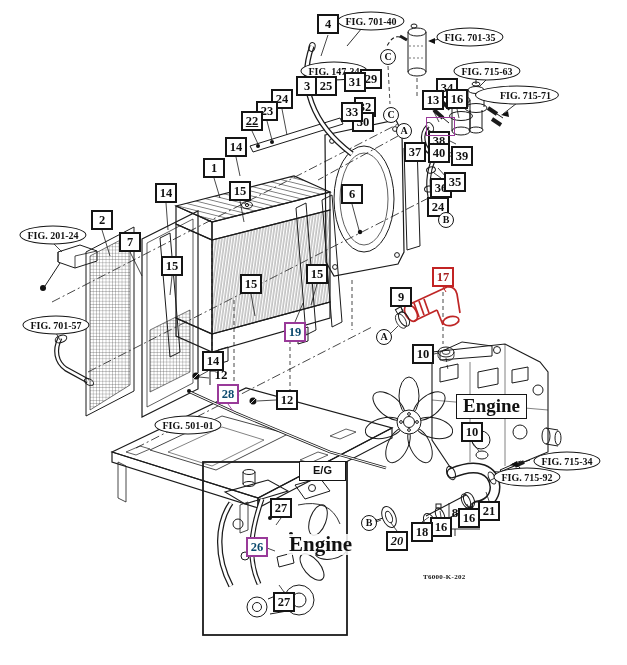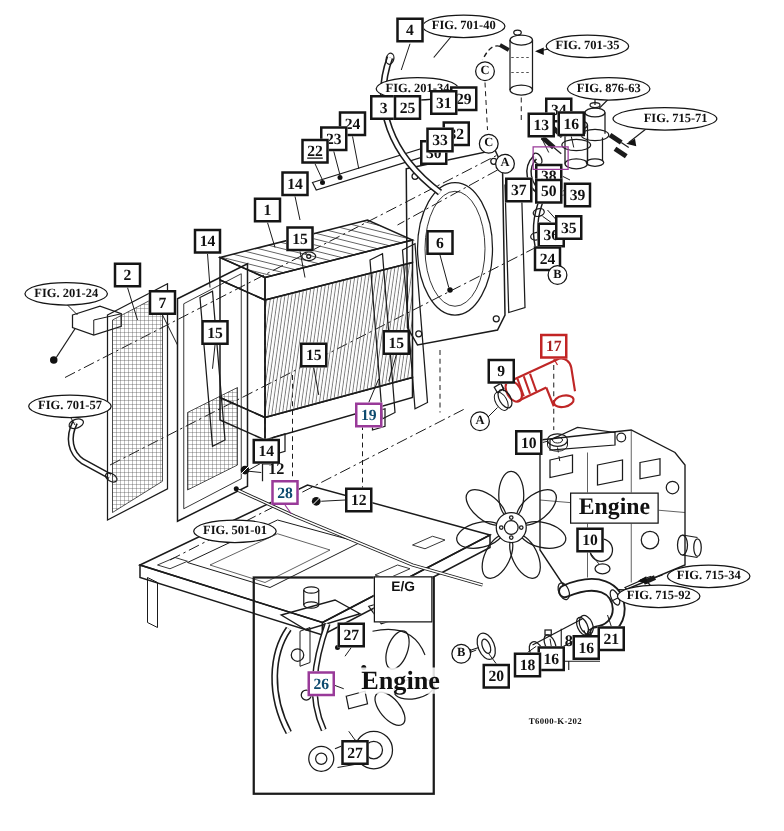--- a/index.html
+++ b/index.html
@@ -18,21 +18,21 @@
   .fig{position:absolute;transform:translate(-50%,-50%);
        border:1.7px solid #151515;border-radius:50%;background:#fff;
        font:bold 10px/1 "Liberation Serif",serif;color:#111;
        padding:3.5px 7px;white-space:nowrap;}
   .letter{position:absolute;width:16px;height:16px;box-sizing:border-box;
        border:1.4px solid #151515;border-radius:50%;background:#fff;
        font:bold 10px/13px "Liberation Serif",serif;text-align:center;color:#111;
        transform:translate(-50%,-50%);}
   .engine-label{position:absolute;border:1.5px solid #151515;background:#fff;
        font:bold 19px/1.1 "Liberation Serif",serif;color:#111;padding:1px 6px;}
-  .inset-eg{position:absolute;width:47px;height:37px;box-sizing:border-box;
+  .inset-eg{position:absolute;width:47px;height:20px;box-sizing:border-box;
        border:1.6px solid #151515;background:#fff;text-align:center;
        font:bold 11px/17px "Liberation Sans",sans-serif;color:#111;}
   .inset-engine{position:absolute;font:bold 21px/1 "Liberation Serif",serif;
        color:#111;background:rgba(255,255,255,.85);padding:0 2px;}
   .part-code{position:absolute;font:bold 7px/1 "Liberation Serif",serif;
        color:#111;letter-spacing:.3px;}
   .hl-rect{position:absolute;border:1.6px solid #993a99;}
 </style>
 </head>
 <body>
@@ -344,45 +344,45 @@
     <line x1="281" y1="518" x2="276" y2="525"></line>
     <line x1="267" y1="548" x2="275" y2="551"></line>
     <line x1="284" y1="592" x2="279" y2="585"></line>
   </g>
 </g>
 </svg>
 
 <div id="overlay">
       <div class="fig" style="left: 371px; top: 21px;">FIG. 701-40</div>
       <div class="fig" style="left: 470px; top: 37px;">FIG. 701-35</div>
-      <div class="fig" style="left: 334px; top: 71px;">FIG. 201-34</div>
-      <div class="fig" style="left: 487px; top: 71px;">FIG. 876-63</div>
-      <div class="fig" style="left: 532px; top: 95px; padding-left: 24px;">FIG. 715-71</div>
+      <div class="fig" style="left: 334px; top: 71px;">FIG. 147-34</div>
+      <div class="fig" style="left: 487px; top: 71px;">FIG. 715-63</div>
+      <div class="fig" style="left: 517px; top: 95px; padding-left: 24px;">FIG. 715-71</div>
       <div class="fig" style="left: 53px; top: 235px;">FIG. 201-24</div>
       <div class="fig" style="left: 56px; top: 325px;">FIG. 701-57</div>
       <div class="fig" style="left: 188px; top: 425px;">FIG. 501-01</div>
       <div class="fig" style="left: 551px; top: 461px; margin-left: 16px;">FIG. 715-34</div>
       <div class="fig" style="left: 527px; top: 477px;">FIG. 715-92</div>
       <div class="co black" style="left: 328px; top: 24px;">4</div>
       <div class="co black" style="left: 307px; top: 86px;">3</div>
       <div class="co black" style="left: 326px; top: 86px;">25</div>
       <div class="co black" style="left: 371px; top: 79px;">29</div>
       <div class="co black" style="left: 355px; top: 82px;">31</div>
       <div class="co black" style="left: 282px; top: 99px;">24</div>
       <div class="co black" style="left: 267px; top: 111px;">23</div>
       <div class="co black" style="left: 252px; top: 121px; text-decoration: underline;">22</div>
       <div class="co black" style="left: 447px; top: 88px;">34</div>
       <div class="co black" style="left: 433px; top: 100px;">13</div>
       <div class="co black" style="left: 457px; top: 99px;">16</div>
       <div class="co black" style="left: 365px; top: 107px;">32</div>
-      <div class="co black" style="left: 347px; top: 122px; text-align: center;">30</div>
+      <div class="co black" style="left: 363px; top: 122px; text-align: center;">30</div>
       <div class="co black" style="left: 352px; top: 112px;">33</div>
       <div class="co black" style="left: 415px; top: 152px;">37</div>
       <div class="co black" style="left: 439px; top: 141px;">38</div>
-      <div class="co black" style="left: 439px; top: 153px;">50</div>
+      <div class="co black" style="left: 439px; top: 153px;">40</div>
       <div class="co black" style="left: 462px; top: 156px;">39</div>
       <div class="co black" style="left: 441px; top: 188px;">36</div>
       <div class="co black" style="left: 455px; top: 182px;">35</div>
       <div class="co black" style="left: 438px; top: 207px;">24</div>
       <div class="co black" style="left: 236px; top: 147px;">14</div>
       <div class="co black" style="left: 214px; top: 168px;">1</div>
       <div class="co black" style="left: 240px; top: 191px;">15</div>
       <div class="co black" style="left: 166px; top: 193px;">14</div>
       <div class="co black" style="left: 102px; top: 220px;">2</div>
       <div class="co black" style="left: 130px; top: 242px;">7</div>
@@ -397,21 +397,21 @@
       <div class="co black" style="left: 213px; top: 361px;">14</div>
       <div class="co plain" style="left: 221px; top: 378px;">12</div>
       <div class="co purple" style="left: 228px; top: 394px;">28</div>
       <div class="co black" style="left: 287px; top: 400px;">12</div>
       <div class="co black" style="left: 472px; top: 432px;">10</div>
       <div class="co black" style="left: 489px; top: 511px;">21</div>
       <div class="co black" style="left: 469px; top: 518px;">16</div>
       <div class="co plain" style="left: 455px; top: 516px;">8</div>
       <div class="co black" style="left: 441px; top: 527px;">16</div>
       <div class="co black" style="left: 422px; top: 532px;">18</div>
-      <div class="co black" style="left: 397px; top: 541px;">20</div>
+      <div class="co black" style="left: 397px; top: 541px; font-style: italic;">20</div>
       <div class="co black" style="left: 281px; top: 508px;">27</div>
       <div class="co purple" style="left: 257px; top: 547px;">26</div>
       <div class="co black" style="left: 284px; top: 602px;">27</div>
       <div class="letter" style="left: 388px; top: 57px;">C</div>
       <div class="letter" style="left: 391px; top: 115px;">C</div>
       <div class="letter" style="left: 404px; top: 131px;">A</div>
       <div class="letter" style="left: 446px; top: 220px;">B</div>
       <div class="letter" style="left: 384px; top: 337px;">A</div>
       <div class="letter" style="left: 369px; top: 523px;">B</div>
     </div>

